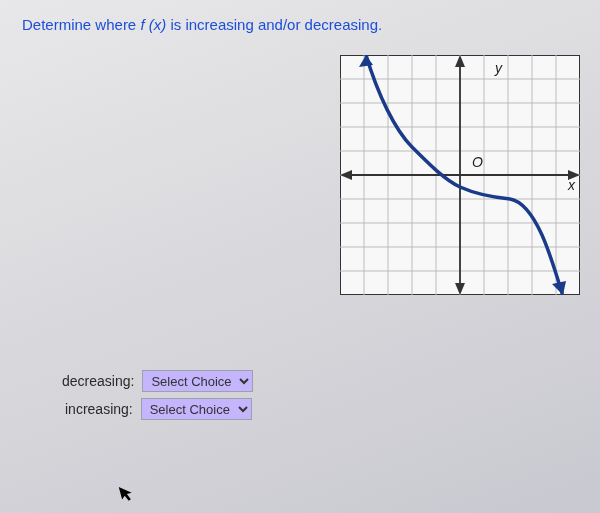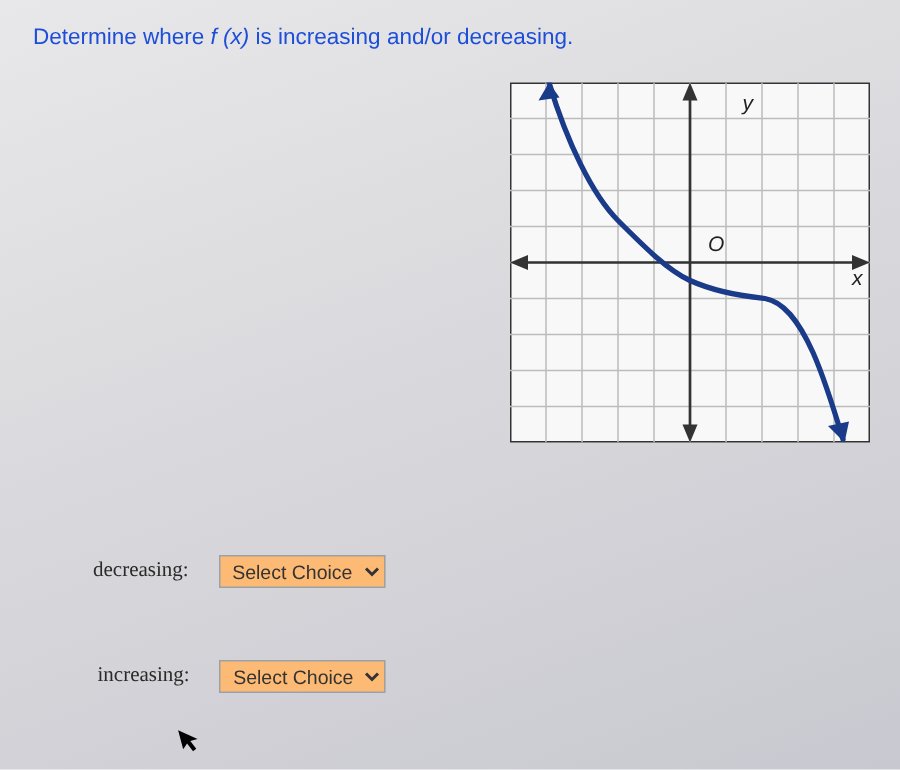--- a/index.html
+++ b/index.html
@@ -34,31 +34,30 @@
       display: flex;
       align-items: center;
       font-size: 14px;
       color: #2a2a2a;
     }
     .row-decreasing {
       top: 370px;
       left: 62px;
     }
     .row-increasing {
-      top: 440px;
+      top: 398px;
       left: 65px;
       justify-content: flex-end;
     }
     .row-label {
-      margin-right: 20px;
-      font-family: Liberation Serif, serif;
+      margin-right: 8px;
     }
     select {
       border: 1px solid #9aa1a8;
-      background: #fdba74;
+      background: #c4b5fd;
       font-size: 13px;
       padding: 2px 4px;
       color: #333;
       height: 22px;
     }
     .cursor {
       position: absolute;
       top: 484px;
       left: 120px;
       font-size: 14px;

